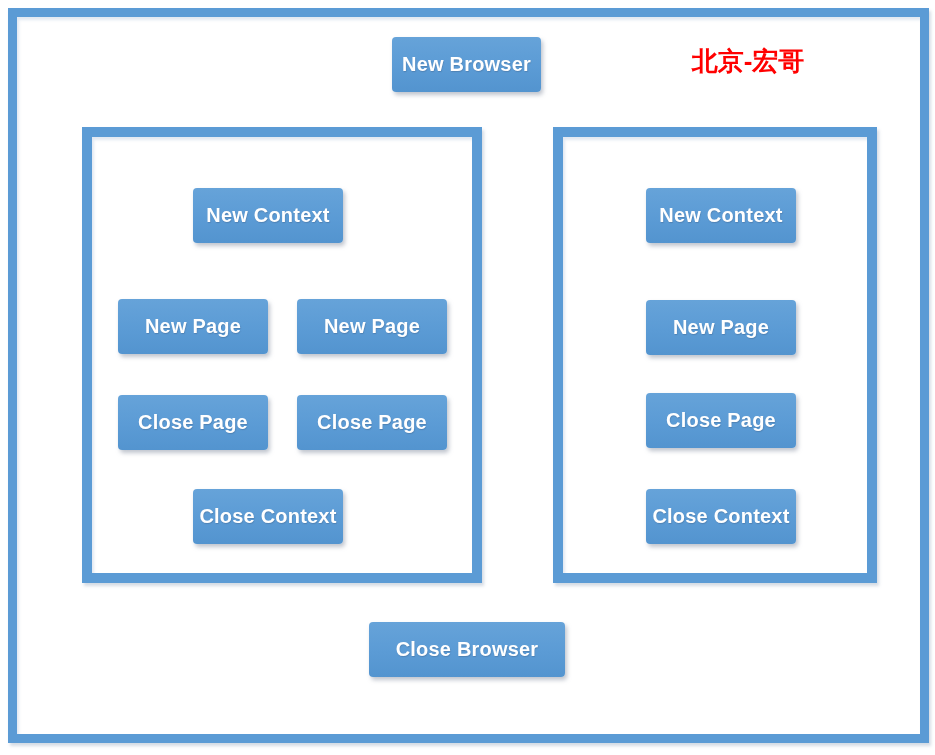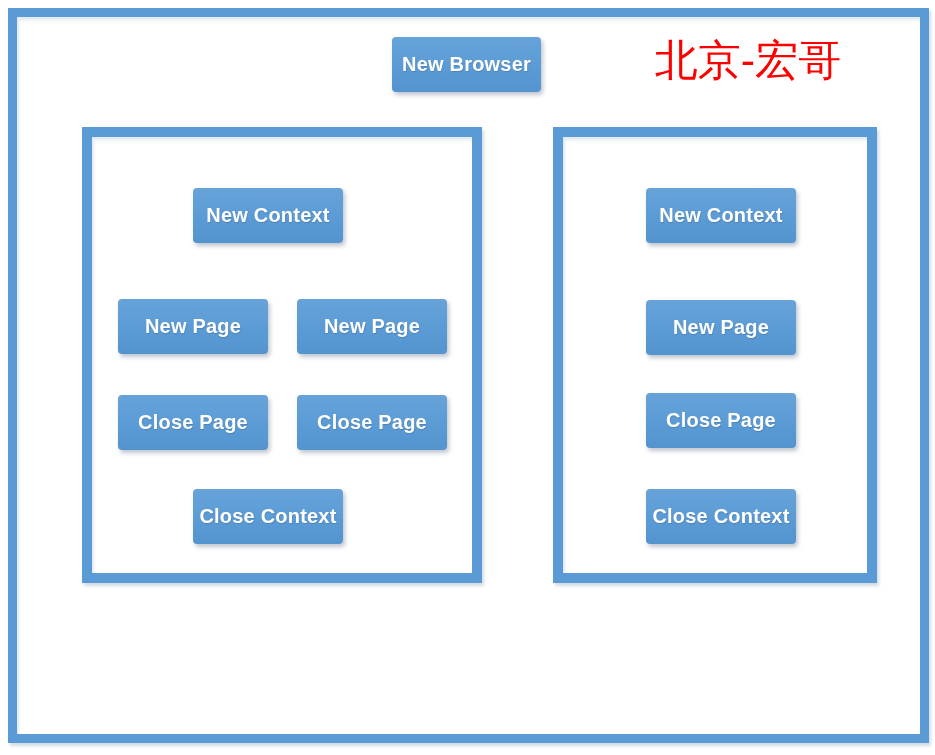--- a/index.html
+++ b/index.html
@@ -70,22 +70,22 @@
   .watermark {
     position: absolute;
     left: 638px;
     top: 36px;
     width: 220px;
     height: 50px;
     display: flex;
     align-items: center;
     justify-content: center;
     color: #ff0000;
-    font-size: 43px;
-    font-weight: normal;
+    font-size: 26px;
+    font-weight: bold;
     font-family: "Liberation Sans", "DejaVu Sans", sans-serif;
     white-space: nowrap;
   }
 </style>
 </head>
 <body>
 
 <div class="canvas">
 
   <div class="frame frame-outer"></div>
@@ -111,14 +111,15 @@
   <div class="frame frame-ctx frame-ctx2"></div>
 
   <button class="btn btn-c2-new-context">New Context</button>
 
   <button class="btn btn-c2-new-page">New Page</button>
 
   <button class="btn btn-c2-close-page">Close Page</button>
 
   <button class="btn btn-c2-close-context">Close Context</button>
 
+  <button class="btn btn-close-browser">Close Browser</button>
 
 </div>
 
 </body></html>

